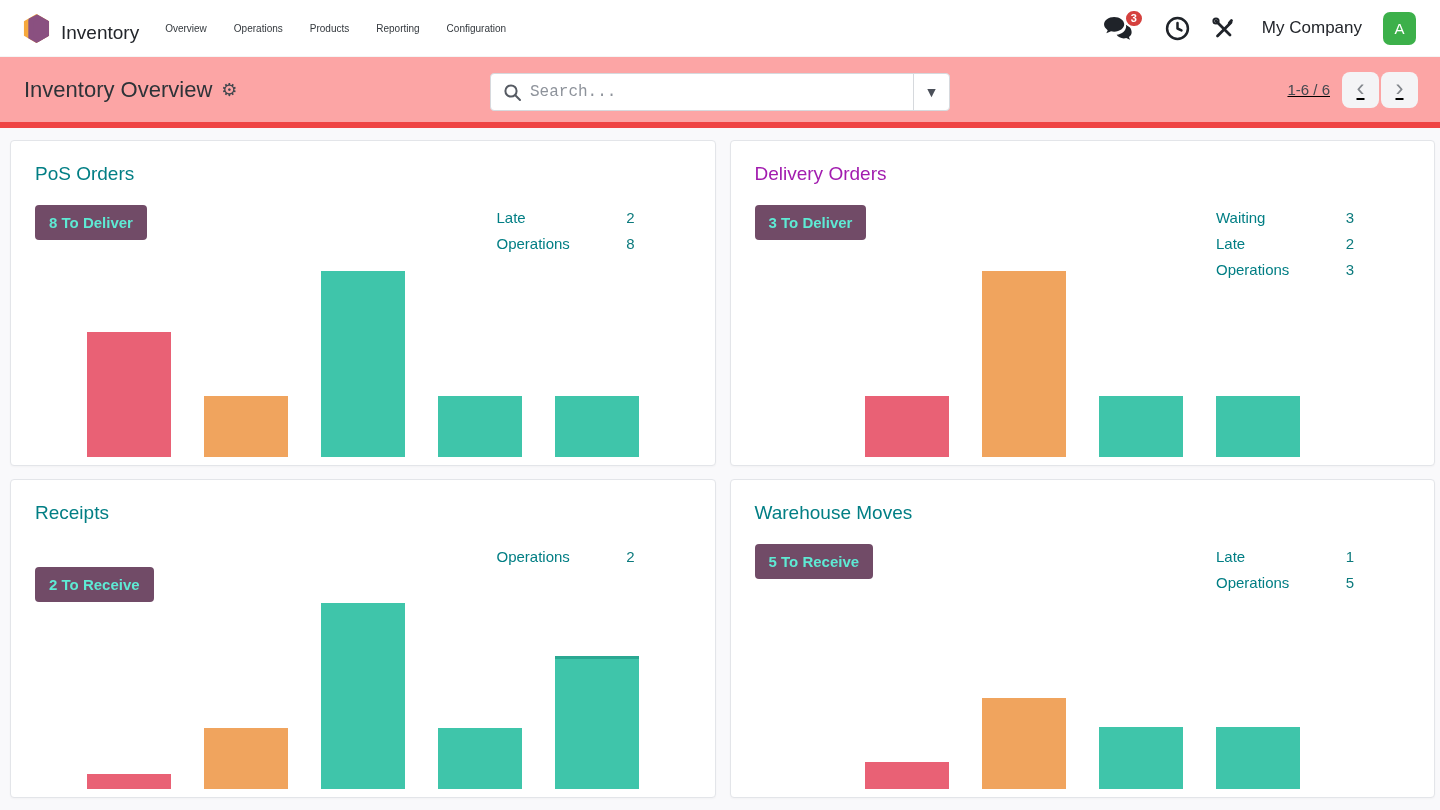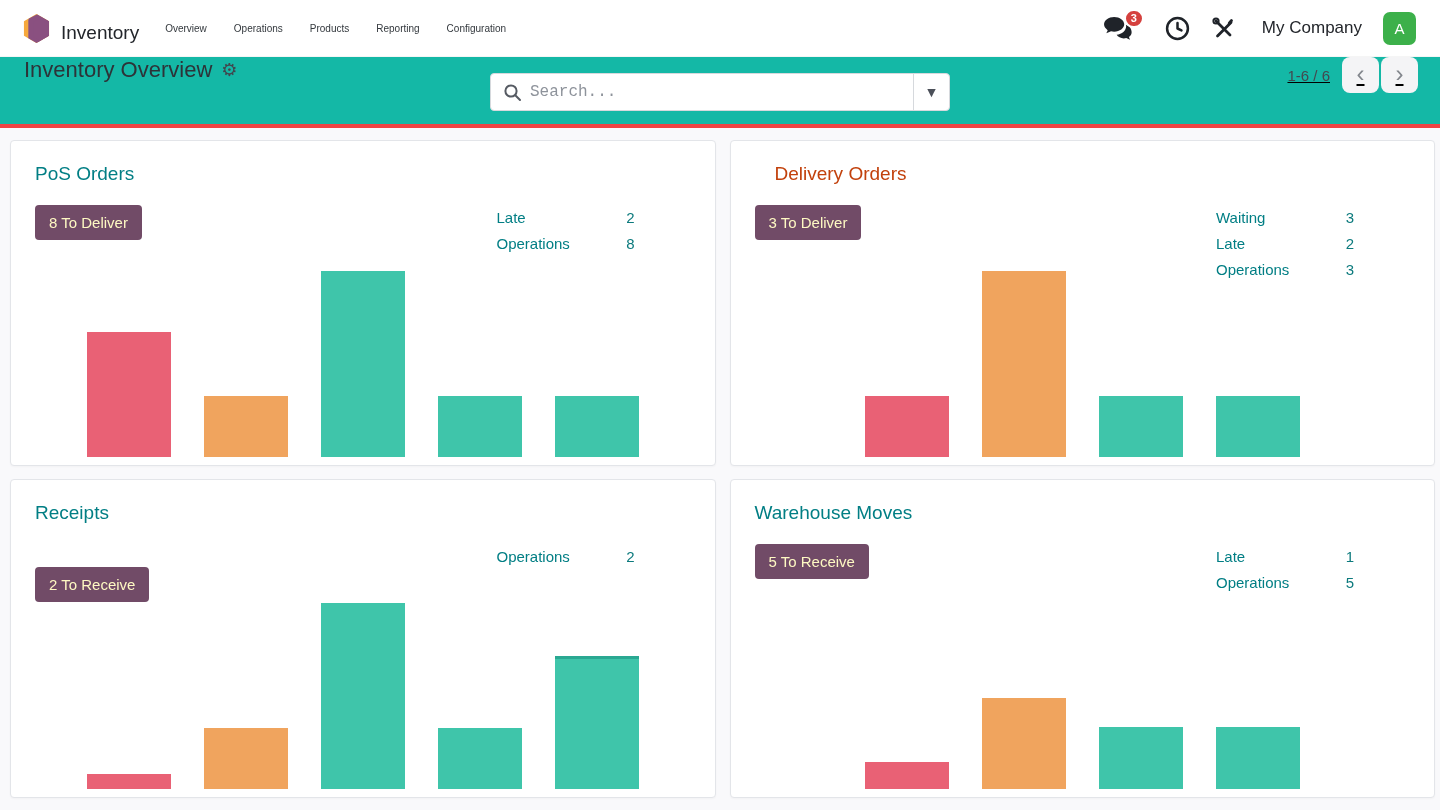--- a/index.html
+++ b/index.html
@@ -18,22 +18,22 @@
   .icon-btn { position:relative; display:flex; align-items:center; cursor:pointer; }
   .noti-badge { position:absolute; top:-7px; right:-12px; min-width:19px; height:19px;
     border-radius:10px; color:#fff; font-size:11px; font-weight:bold;
     display:flex; align-items:center; justify-content:center; padding:0 5px;
     border:2px solid #fff; }
   .company-name { font-size:17px; color:#23262b; cursor:pointer; margin-left:6px; }
   .avatar { width:33px; height:33px; border-radius:7px; color:#fff; font-size:15px;
     display:flex; align-items:center; justify-content:center; cursor:pointer; }
 
   
-  .control-panel { height:71px; background:#14b8a6; border-bottom:4px solid #ef4444;
-    position:relative; display:flex; align-items:flex-start; padding:0 22px 0 24px; }
+  .control-panel { height:71px; background:#fca5a5; border-bottom:6px solid #ef4444;
+    position:relative; display:flex; align-items:center; padding:0 22px 0 24px; }
   .cp-title-wrap { display:flex; align-items:center; gap:9px; }
   .cp-title { font-size:22px; color:#2d3338; }
   .cp-gear { font-size:18px; color:#41464d; cursor:pointer; line-height:1; }
   .search-box { position:absolute; left:490px; top:16px; width:460px; height:38px;
     border:1px solid #d6d9dd; border-radius:4px; background:#fff;
     display:flex; align-items:center; }
   .search-box input { flex:1; border:none; outline:none; font-size:16px;
     color:#33383d; padding:0 8px 0 0; font-family:Liberation Mono, monospace; }
   .search-box input::placeholder { color:#8e939b; }
   .search-mag { margin:0 8px 0 12px; display:flex; }
@@ -50,21 +50,21 @@
   
   .content { height:682px; background:#f9f9fb; padding:12px 5px 0 10px;
     display:grid; grid-template-columns:1fr 1fr; grid-template-rows:326px 319px;
     gap:13px 14px; }
   .card { background:#fff; border:1px solid #e3e5e9; border-radius:4px;
     box-shadow:0 1px 2px rgba(0,0,0,.03); position:relative; overflow:hidden;
     padding:22px 24px 0 24px; }
   .card-title { font-size:19px; font-weight:500; cursor:pointer; }
   .card-row { display:flex; justify-content:space-between; align-items:flex-start;
     margin-top:20px; }
-  .badge-btn { border:none; border-radius:4px; color:#fef9c3; font-weight:normal;
+  .badge-btn { border:none; border-radius:4px; color:#5eead4; font-weight:bold;
     font-size:15px; padding:9px 14px; cursor:pointer;
     font-family:"Liberation Sans",sans-serif; }
   .stats { width:138px; margin-right:56px; }
   .stat-row { display:flex; justify-content:space-between; font-size:15px;
     line-height:26px; }
   .stat-label { cursor:pointer; }
   .stat-value { }
   .chart { position:absolute; left:0; right:0; bottom:8px; display:flex;
     align-items:flex-end; justify-content:center; gap:33px; }
   .bar { width:84px; cursor:pointer; }
@@ -178,21 +178,21 @@
     <div class="chart">
         <div class="bar" style="height: 125px; background: rgb(233, 97, 117);"></div>
         <div class="bar" style="height: 61px; background: rgb(240, 164, 94);"></div>
         <div class="bar" style="height: 186px; background: rgb(63, 197, 170);"></div>
         <div class="bar" style="height: 61px; background: rgb(63, 197, 170);"></div>
         <div class="bar" style="height: 61px; background: rgb(63, 197, 170);"></div>
       </div>
   </div>
 
   <div class="card">
-    <div class="card-title" style="color: #c2410c; margin-left: 20px;">Delivery Orders</div>
+    <div class="card-title" style="color: #a21caf;">Delivery Orders</div>
     <div class="card-row">
       <button class="badge-btn" style="background: rgb(113, 75, 103);">3 To Deliver</button>
       <div class="stats">
           <div class="stat-row">
             <span class="stat-label" style="color: rgb(1, 126, 132);">Waiting</span>
             <span class="stat-value" style="color: rgb(12, 122, 125);">3</span>
           </div>
           <div class="stat-row">
             <span class="stat-label" style="color: rgb(1, 126, 132);">Late</span>
             <span class="stat-value" style="color: rgb(12, 122, 125);">2</span>

